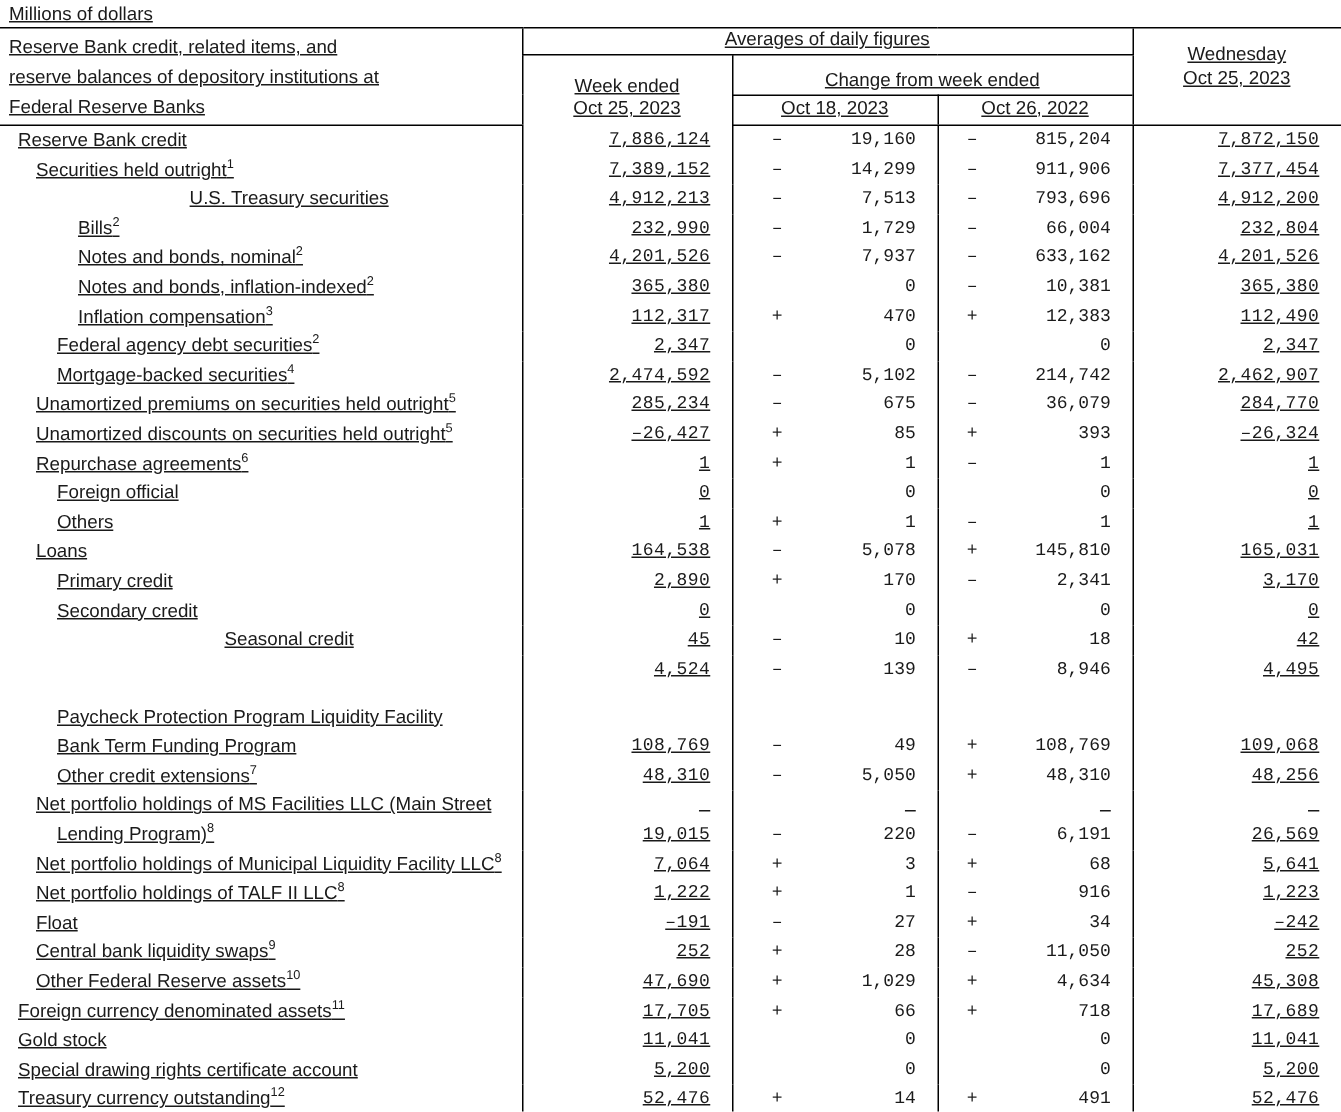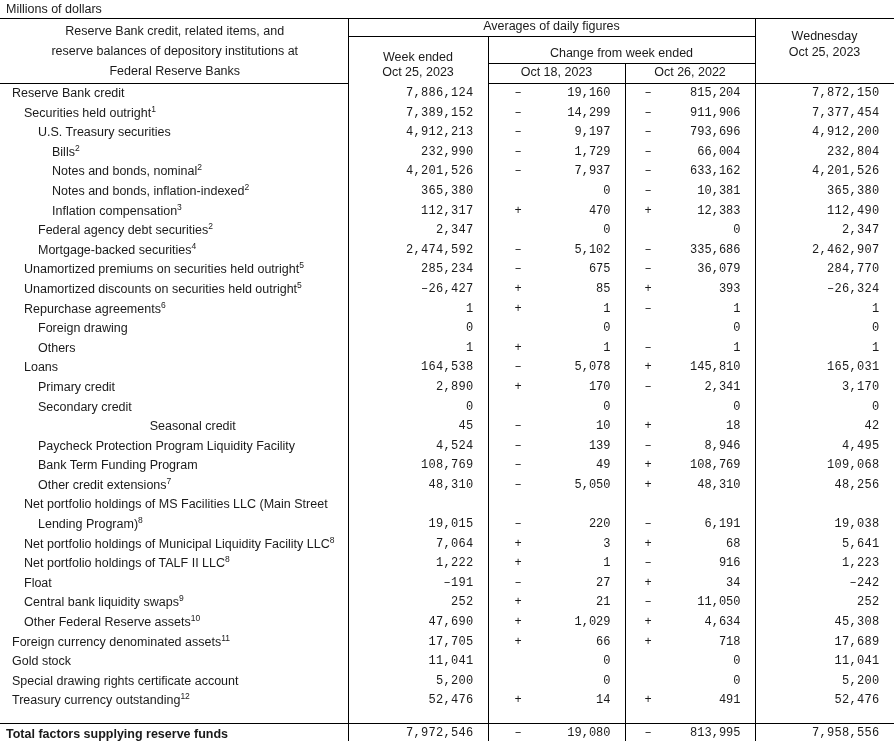--- a/index.html
+++ b/index.html
@@ -13,20 +13,21 @@
     height: 741px;
     font-family: "Liberation Sans", sans-serif;
     color: #1a1a1a;
     overflow: hidden;
   }
   .sheet {
     position: relative;
     width: 830px;
     height: 741px;
     box-sizing: border-box;
+    text-decoration: underline;
   }
 
   
   .units {
     font-size: 12.5px;
     line-height: 14px;
     padding: 2px 0 2px 6px;
     white-space: nowrap;
   }
 
@@ -51,21 +52,21 @@
   
   thead th {
     font-weight: normal;
     font-size: 12.5px;
     line-height: 15.5px;
     padding: 2px 4px;
     vertical-align: bottom;
     text-align: center;
   }
   th.stub {
-    text-align: center;
+    text-align: left;
     vertical-align: top;
     padding-left: 6px;
     line-height: 20px;
     margin-left: 24px;
   }
   th.stub .stub-line { display: block; white-space: nowrap; }
 
   .hdr-span {
     border-bottom: 1px solid #000;
     text-align: center;
@@ -201,24 +202,24 @@
           <td class="label">
             <span class="ind1" style="display: block;">Securities held outright<sup>1</sup></span>
           </td>
           <td class="num vl-left">7,389,152</td>
           <td class="signum vl-left"><span class="sign">–</span><span class="val">14,299</span></td>
           <td class="signum vl-left"><span class="sign">–</span><span class="val">911,906</span></td>
           <td class="num vl-left vl-right">7,377,454</td>
         </tr>
         <tr>
           <td class="label">
-            <span class="ind2" style="display: block;">U.S. Treasury securities</span>
+            <span class="ind2" style="display: block; text-align: center;">U.S. Treasury securities</span>
           </td>
           <td class="num vl-left">4,912,213</td>
-          <td class="signum vl-left"><span class="sign">–</span><span class="val">9,197</span></td>
+          <td class="signum vl-left"><span class="sign">–</span><span class="val">7,513</span></td>
           <td class="signum vl-left"><span class="sign">–</span><span class="val">793,696</span></td>
           <td class="num vl-left vl-right">4,912,200</td>
         </tr>
         <tr>
           <td class="label">
             <span class="ind3" style="display: block;">Bills<sup>2</sup></span>
           </td>
           <td class="num vl-left">232,990</td>
           <td class="signum vl-left"><span class="sign">–</span><span class="val">1,729</span></td>
           <td class="signum vl-left"><span class="sign">–</span><span class="val">66,004</span></td>
@@ -259,21 +260,21 @@
           <td class="signum vl-left"><span class="sign"></span><span class="val">0</span></td>
           <td class="signum vl-left"><span class="sign"></span><span class="val">0</span></td>
           <td class="num vl-left vl-right">2,347</td>
         </tr>
         <tr>
           <td class="label">
             <span class="ind2" style="display: block;">Mortgage-backed securities<sup>4</sup></span>
           </td>
           <td class="num vl-left">2,474,592</td>
           <td class="signum vl-left"><span class="sign">–</span><span class="val">5,102</span></td>
-          <td class="signum vl-left"><span class="sign">–</span><span class="val">335,686</span></td>
+          <td class="signum vl-left"><span class="sign">–</span><span class="val">214,742</span></td>
           <td class="num vl-left vl-right">2,462,907</td>
         </tr>
         <tr>
           <td class="label">
             <span class="ind1" style="display: block;">Unamortized premiums on securities held outright<sup>5</sup></span>
           </td>
           <td class="num vl-left">285,234</td>
           <td class="signum vl-left"><span class="sign">–</span><span class="val">675</span></td>
           <td class="signum vl-left"><span class="sign">–</span><span class="val">36,079</span></td>
           <td class="num vl-left vl-right">284,770</td>
@@ -291,21 +292,21 @@
           <td class="label">
             <span class="ind1" style="display: block;">Repurchase agreements<sup>6</sup></span>
           </td>
           <td class="num vl-left">1</td>
           <td class="signum vl-left"><span class="sign">+</span><span class="val">1</span></td>
           <td class="signum vl-left"><span class="sign">–</span><span class="val">1</span></td>
           <td class="num vl-left vl-right">1</td>
         </tr>
         <tr>
           <td class="label">
-            <span class="ind2" style="display: block;">Foreign drawing</span>
+            <span class="ind2" style="display: block;">Foreign official</span>
           </td>
           <td class="num vl-left">0</td>
           <td class="signum vl-left"><span class="sign"></span><span class="val">0</span></td>
           <td class="signum vl-left"><span class="sign"></span><span class="val">0</span></td>
           <td class="num vl-left vl-right">0</td>
         </tr>
         <tr>
           <td class="label">
             <span class="ind2" style="display: block;">Others</span>
           </td>
@@ -345,21 +346,21 @@
           <td class="label">
             <span class="ind2" style="display: block; text-align: center;">Seasonal credit</span>
           </td>
           <td class="num vl-left">45</td>
           <td class="signum vl-left"><span class="sign">–</span><span class="val">10</span></td>
           <td class="signum vl-left"><span class="sign">+</span><span class="val">18</span></td>
           <td class="num vl-left vl-right">42</td>
         </tr>
         <tr>
           <td class="label">
-            <span class="ind2" style="display: block;">Paycheck Protection Program Liquidity Facility</span>
+            <span class="ind2" style="display: block; margin-top: 32px;">Paycheck Protection Program Liquidity Facility</span>
           </td>
           <td class="num vl-left">4,524</td>
           <td class="signum vl-left"><span class="sign">–</span><span class="val">139</span></td>
           <td class="signum vl-left"><span class="sign">–</span><span class="val">8,946</span></td>
           <td class="num vl-left vl-right">4,495</td>
         </tr>
         <tr>
           <td class="label">
             <span class="ind2" style="display: block;">Bank Term Funding Program</span>
           </td>
@@ -389,21 +390,21 @@
           <td class="signum vl-left">
             <span style="display:block">&nbsp;</span>
             <span style="display:block"><span class="sign">–</span><span class="val">220</span></span>
           </td>
           <td class="signum vl-left">
             <span style="display:block">&nbsp;</span>
             <span style="display:block"><span class="sign">–</span><span class="val">6,191</span></span>
           </td>
           <td class="num vl-left vl-right">
             <span style="display:block">&nbsp;</span>
-            <span style="display:block">19,038</span>
+            <span style="display:block">26,569</span>
           </td>
         </tr>
         <tr>
           <td class="label">
             <span class="ind1" style="display: block;">Net portfolio holdings of Municipal Liquidity Facility LLC<sup>8</sup></span>
           </td>
           <td class="num vl-left">7,064</td>
           <td class="signum vl-left"><span class="sign">+</span><span class="val">3</span></td>
           <td class="signum vl-left"><span class="sign">+</span><span class="val">68</span></td>
           <td class="num vl-left vl-right">5,641</td>
@@ -424,21 +425,21 @@
           <td class="num vl-left">–191</td>
           <td class="signum vl-left"><span class="sign">–</span><span class="val">27</span></td>
           <td class="signum vl-left"><span class="sign">+</span><span class="val">34</span></td>
           <td class="num vl-left vl-right">–242</td>
         </tr>
         <tr>
           <td class="label">
             <span class="ind1" style="display: block;">Central bank liquidity swaps<sup>9</sup></span>
           </td>
           <td class="num vl-left">252</td>
-          <td class="signum vl-left"><span class="sign">+</span><span class="val">21</span></td>
+          <td class="signum vl-left"><span class="sign">+</span><span class="val">28</span></td>
           <td class="signum vl-left"><span class="sign">–</span><span class="val">11,050</span></td>
           <td class="num vl-left vl-right">252</td>
         </tr>
         <tr>
           <td class="label">
             <span class="ind1" style="display: block;">Other Federal Reserve assets<sup>10</sup></span>
           </td>
           <td class="num vl-left">47,690</td>
           <td class="signum vl-left"><span class="sign">+</span><span class="val">1,029</span></td>
           <td class="signum vl-left"><span class="sign">+</span><span class="val">4,634</span></td>

